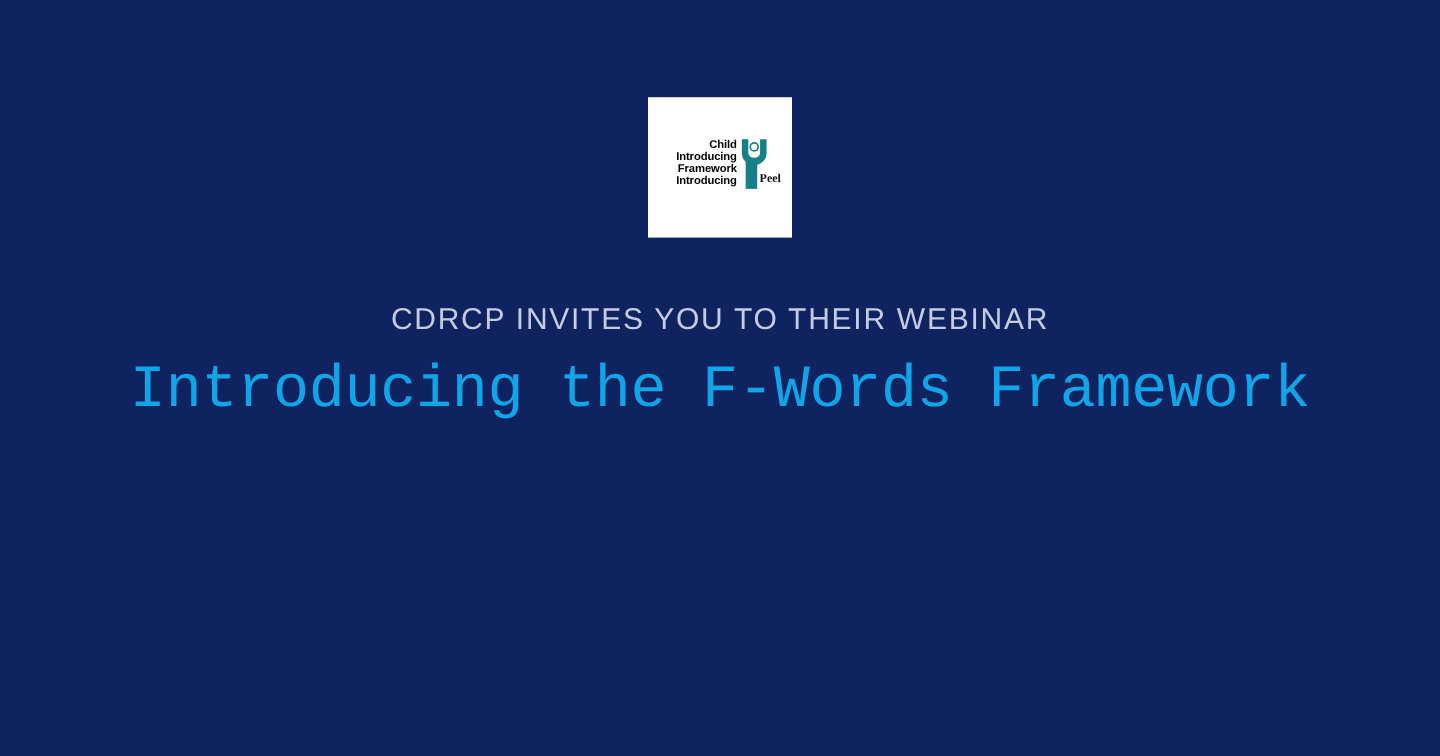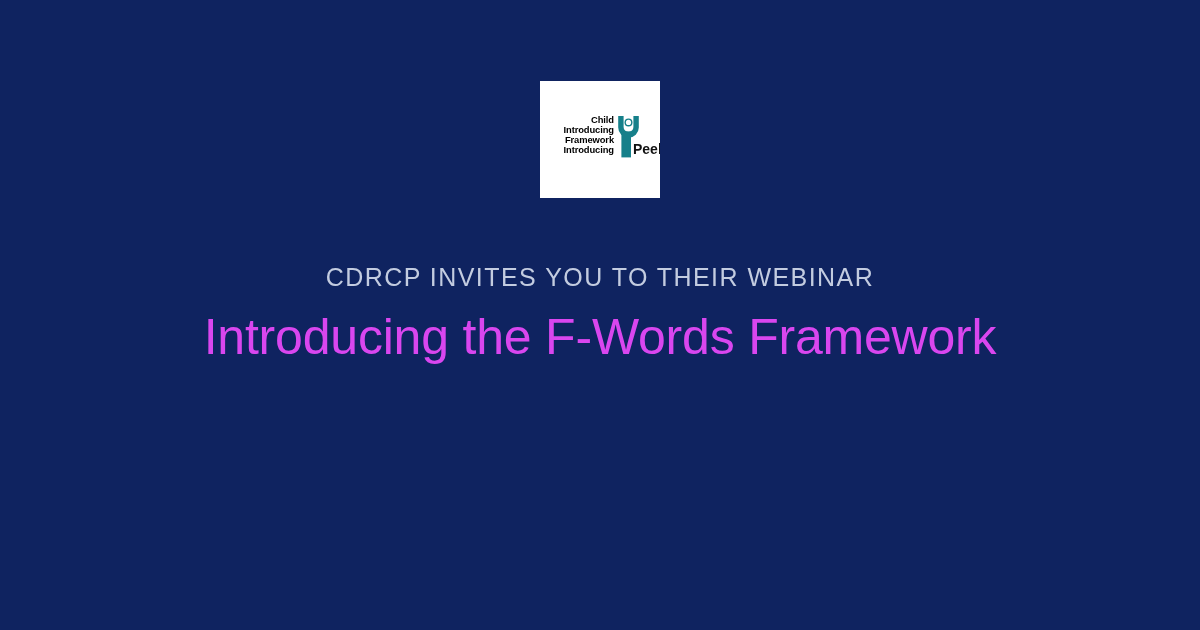--- a/index.html
+++ b/index.html
@@ -66,23 +66,23 @@
     left: 72px;
     top: 0px;
     width: 25px;
     height: 44px;
   }
 
   .logo-peel {
     position: absolute;
     left: 89px;
     top: 30px;
-    font-family: Liberation Sans, sans-serif;
+    font-family: Liberation Serif, serif;
     font-weight: bold;
-    font-size: 14px;
+    font-size: 10px;
     line-height: 11px;
     color: #111111;
     white-space: nowrap;
   }
 
   
   .text-block {
     position: absolute;
     left: 0;
     top: 250px;
@@ -91,31 +91,31 @@
   }
 
   .eyebrow {
     display: block;
     font-family: "Liberation Sans", sans-serif;
     font-size: 25px;
     font-weight: normal;
     letter-spacing: 1.45px;
     color: #c3cce0;
     line-height: 32px;
-    margin: 11px;
+    margin: 0;
     white-space: nowrap;
   }
 
   .headline {
     display: block;
-    font-family: Liberation Sans, sans-serif;
+    font-family: Liberation Mono, monospace;
     font-size: 50px;
     font-weight: normal;
     letter-spacing: -0.2px;
-    color: #d946ef;
+    color: #0ea5e9;
     line-height: 64px;
     margin: 12px 0 0 0;
     white-space: nowrap;
   }
 </style>
 </head>
 <body>
 
 <div class="og-card">
 

